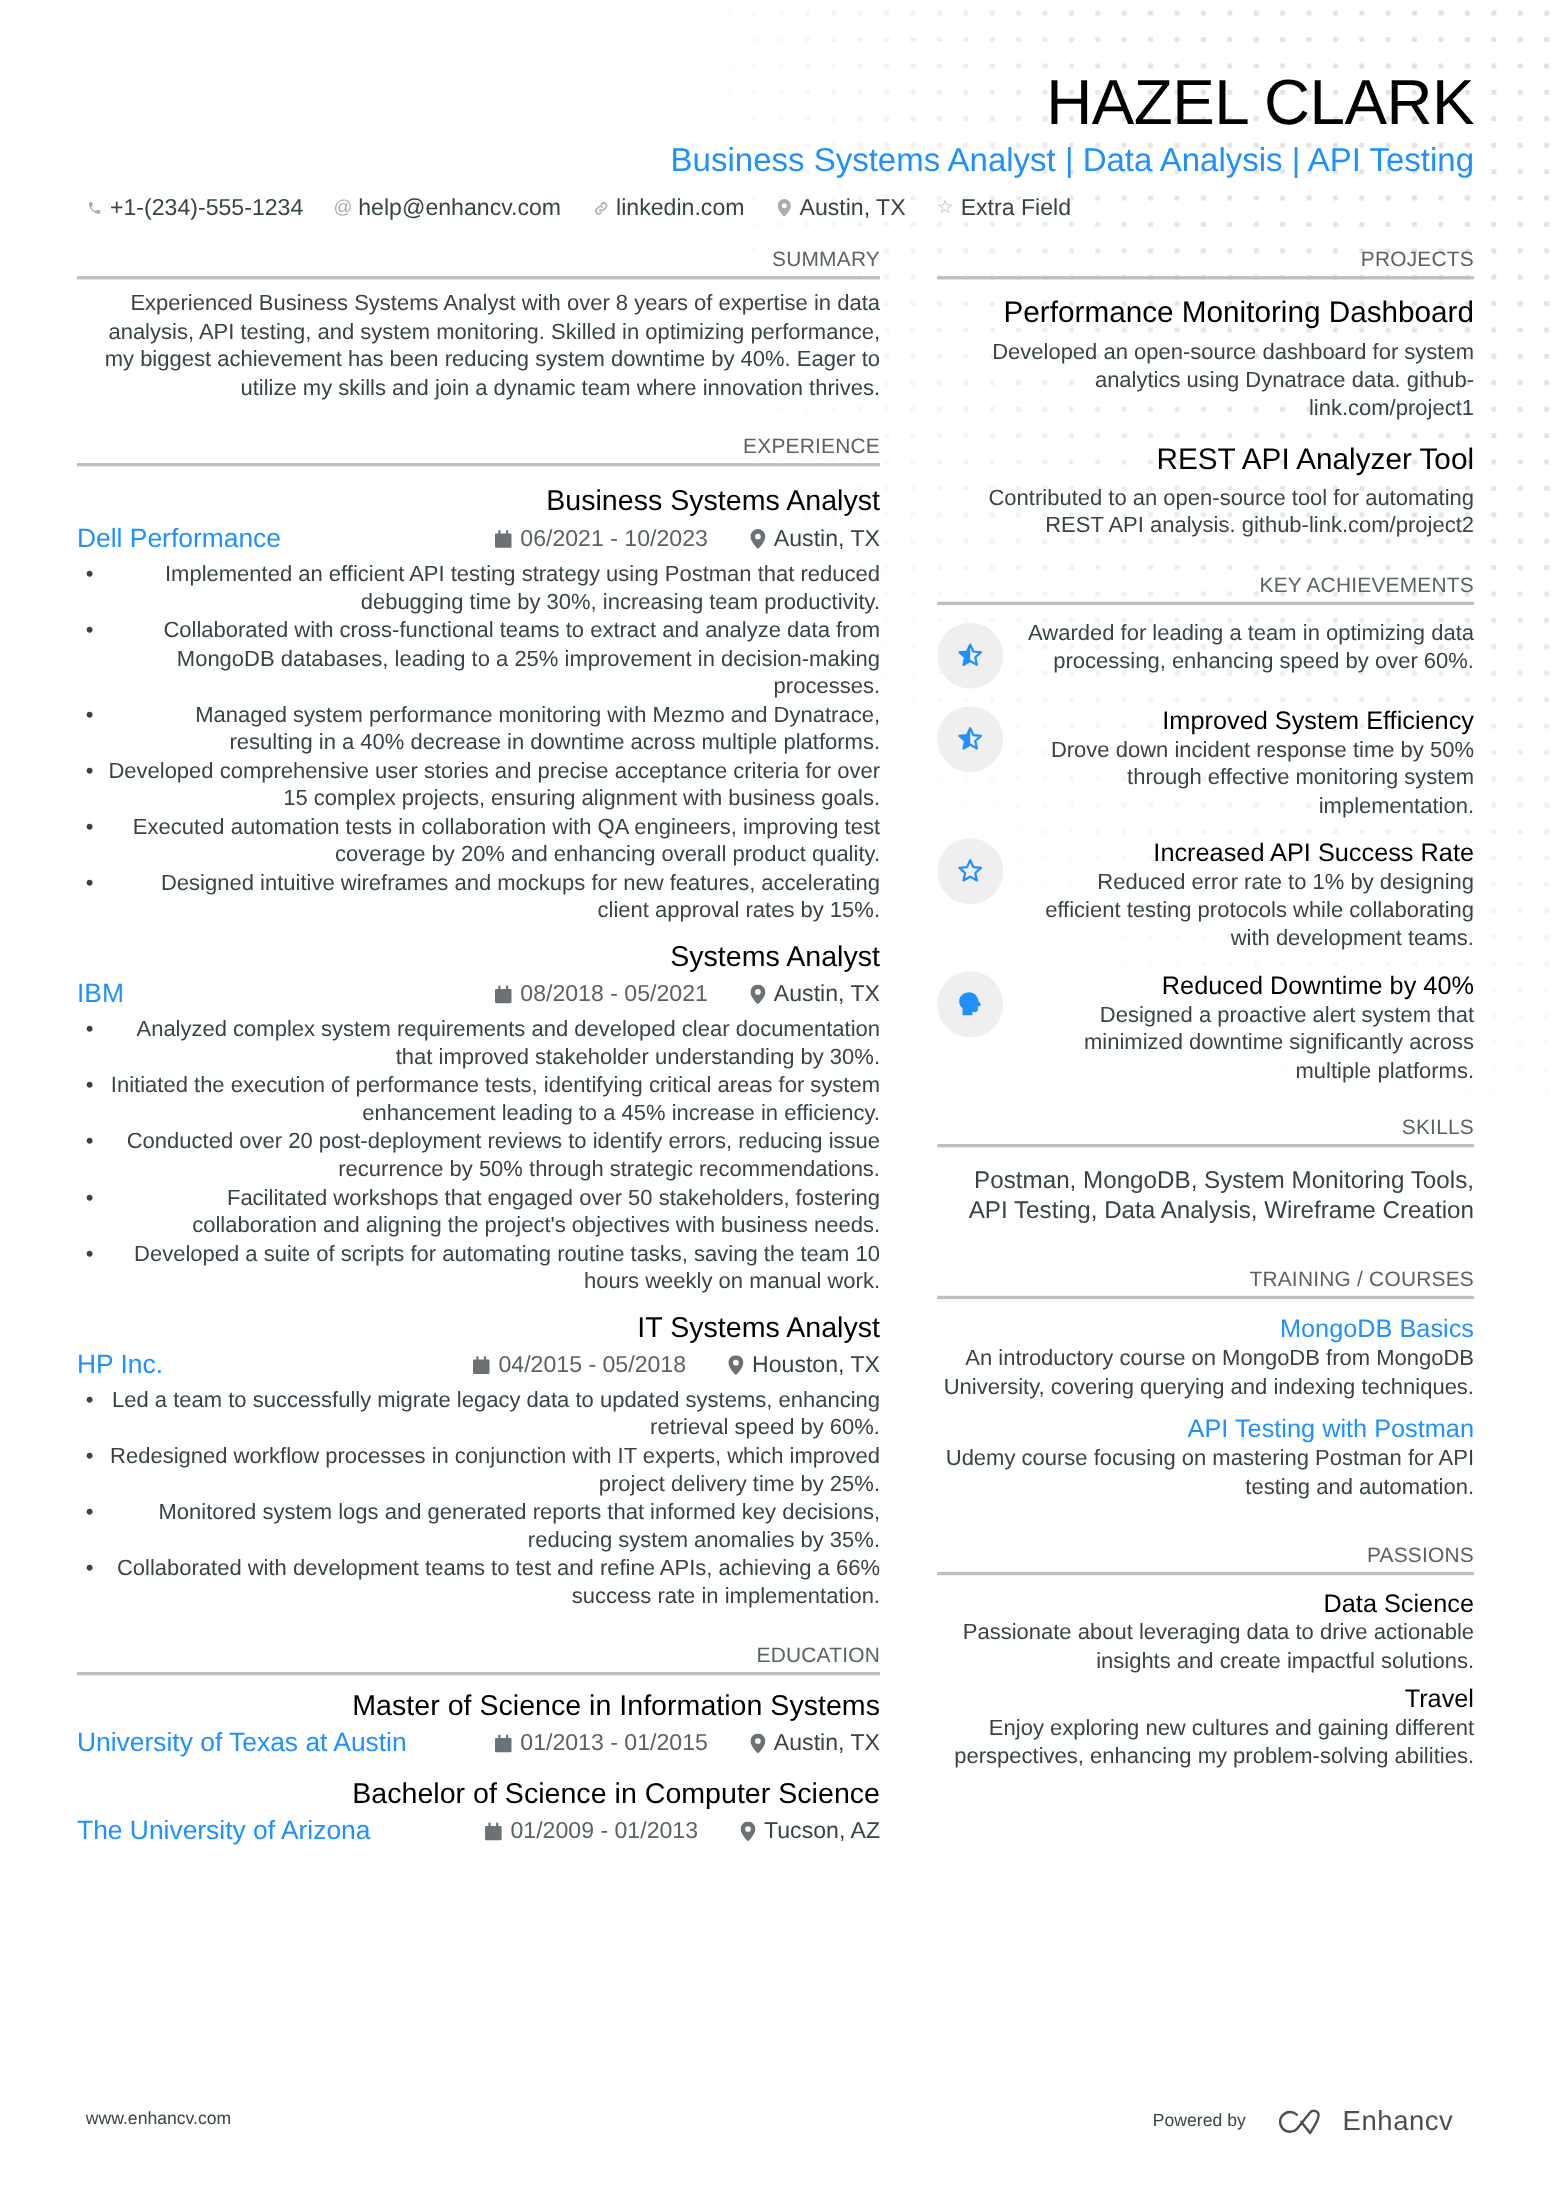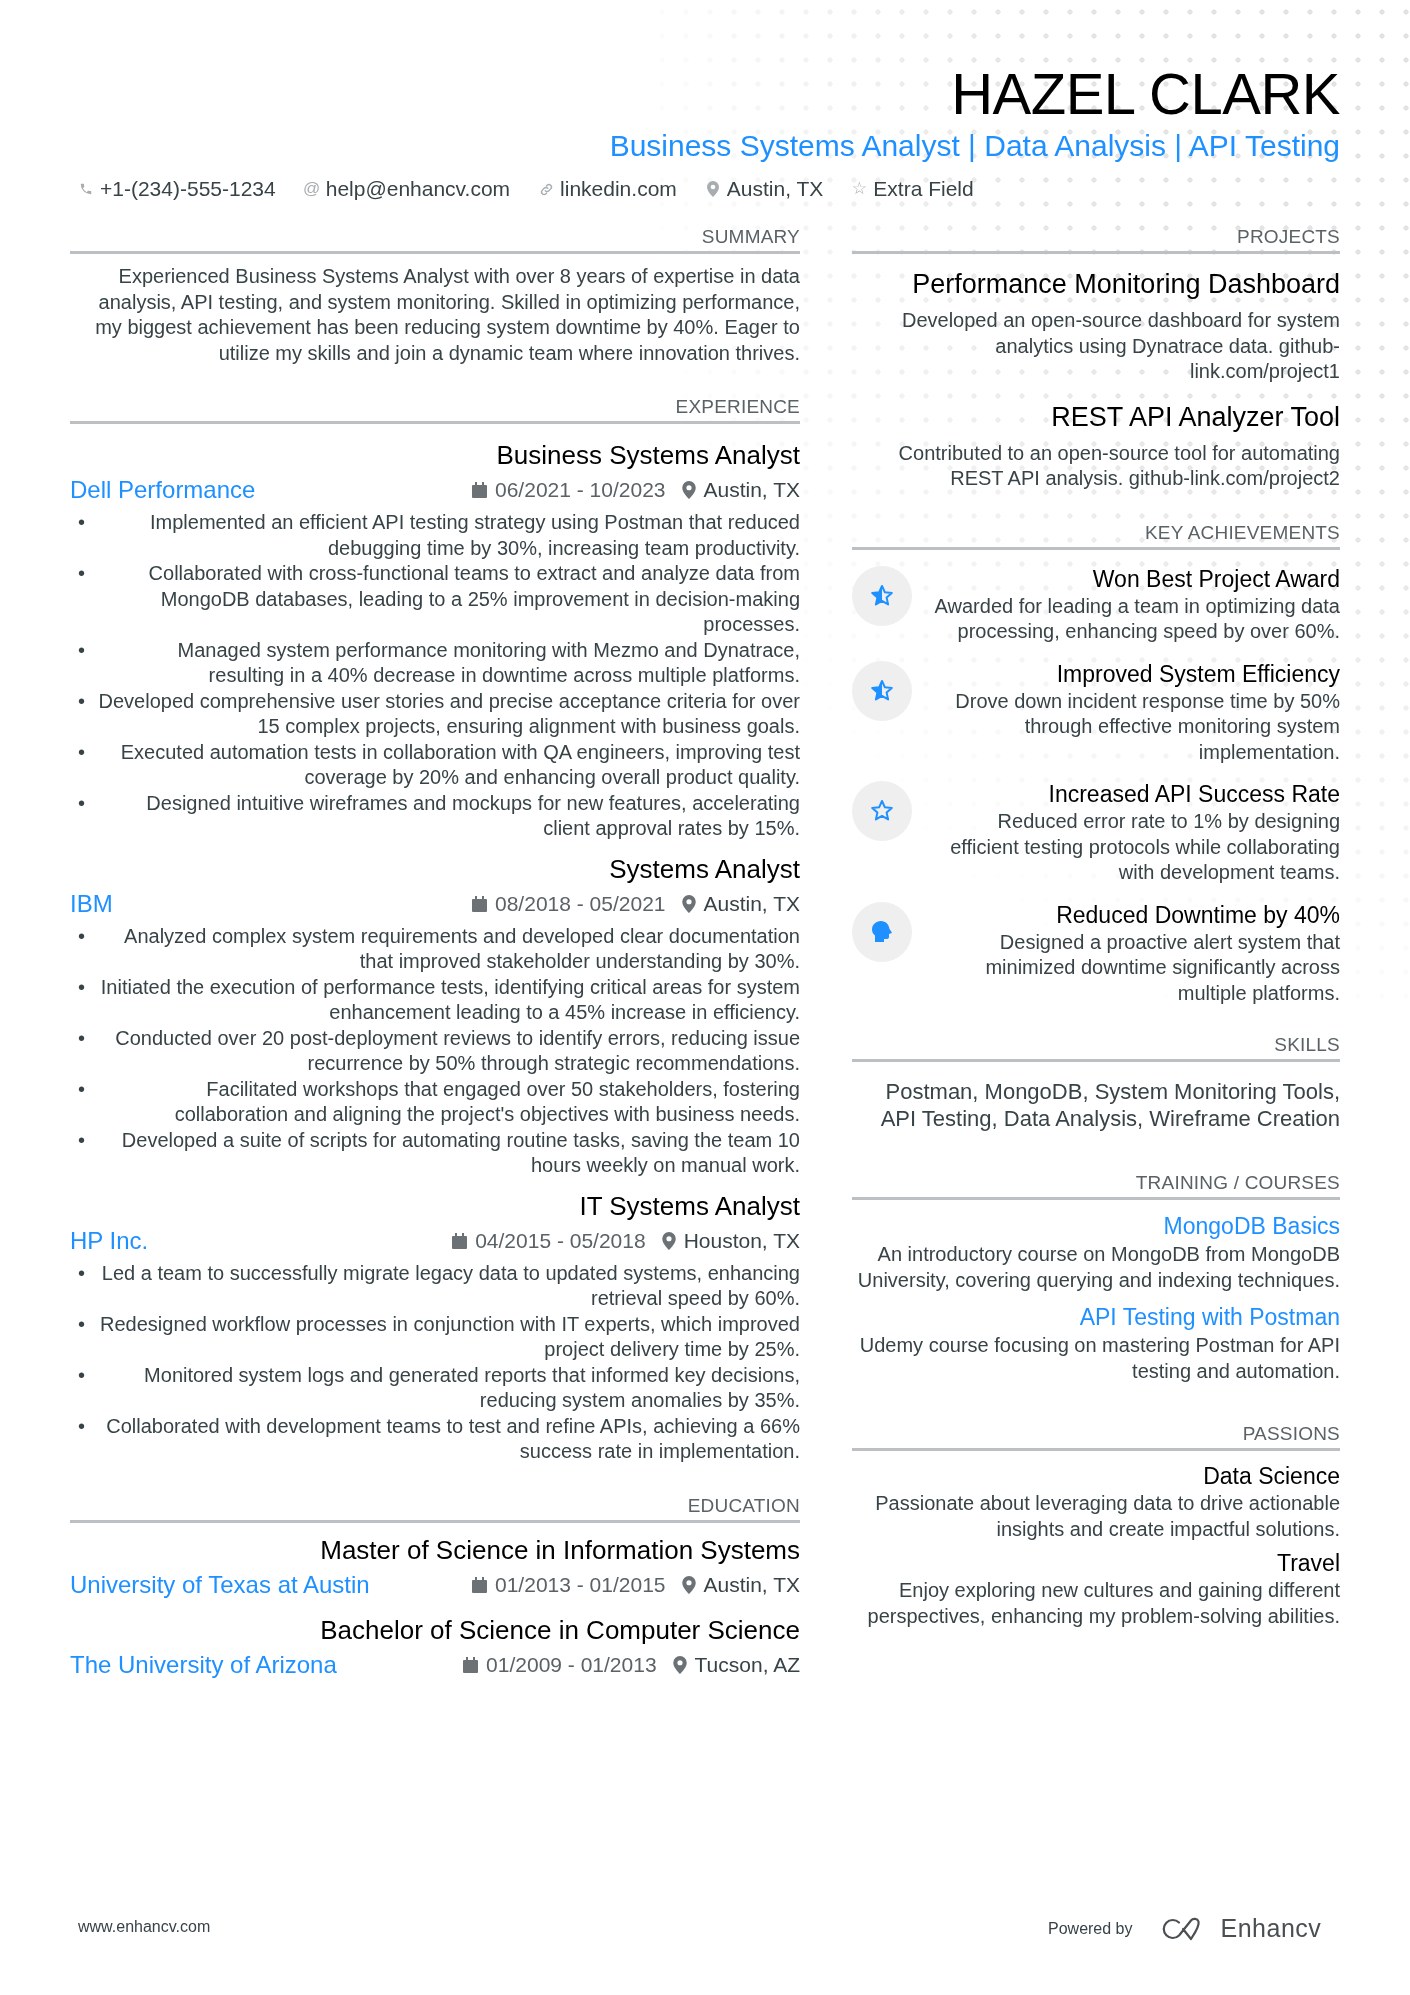--- a/index.html
+++ b/index.html
@@ -25,21 +25,21 @@
   .col-right { position: absolute; left: 852px; top: 226px; width: 488px; }
 
   .sec-title { font-size: 19px; line-height: 22px; color: #5a6266; text-transform: uppercase; letter-spacing: 0.2px; padding-bottom: 3px; border-bottom: 3px solid #bcc0c2; margin-bottom: 10px; }
   .section { margin-bottom: 24px; }
   .body-text { font-size: 20px; line-height: 25.5px; color: #384347; }
 
   .job { margin-bottom: 10px; }
   .job-title { font-size: 26px; line-height: 34px; color: #000; }
   .job-meta { display: flex; justify-content: space-between; align-items: center; margin-top: 2px; }
   .company { font-size: 24px; line-height: 32px; color: #1e90ff; }
-  .meta-right { display: flex; gap: 16px; font-size: 21px; color: #384347; align-items: center; }
+  .meta-right { display: flex; gap: 38px; font-size: 21px; color: #384347; align-items: center; }
   .meta-item { display: flex; align-items: center; gap: 8px; }
   .meta-item .date { color: #5a6266; }
   .cal-icon { width: 15px; height: 16px; position: relative; display: inline-block; }
   .cal-icon::before { content: ""; position: absolute; left: 0; top: 3px; width: 15px; height: 13px; background: #6b7174; border-radius: 1px; }
   .cal-icon::after { content: ""; position: absolute; left: 3px; top: 0; width: 2px; height: 5px; background: #6b7174; box-shadow: 7px 0 0 #6b7174; }
   .pin-icon { width: 14px; height: 18px; display: inline-block; }
   ul.bullets { list-style: none; margin-top: 4px; }
   ul.bullets li { position: relative; padding-left: 28px; font-size: 20px; line-height: 25.5px; color: #384347; }
   ul.bullets li::before { content: "•"; position: absolute; left: 8px; top: 0; color: #384347; }
 
@@ -260,21 +260,20 @@
       <div class="sec-title">KEY ACHIEVEMENTS</div>
 
       <div class="ach" style="margin-top:14px;">
         <div class="ach-icon">
           <svg width="24" height="24" viewBox="0 0 24 24">
               <path d="M12 2l2.9 6.3 6.9.7-5.2 4.6 1.5 6.8L12 16.9 5.9 20.4l1.5-6.8L2.2 9l6.9-.7z" fill="none" stroke="#1e90ff" stroke-width="2" stroke-linejoin="round"></path>
               <path d="M12 2v14.9L5.9 20.4l1.5-6.8L2.2 9l6.9-.7z" fill="#1e90ff"></path>
             </svg>
         </div>
         <div>
-          <div class="ach-title">Won Best Project Award</div>
           <div class="ach-desc">Awarded for leading a team in optimizing data processing, enhancing speed by over 60%.</div>
         </div>
       </div>
 
       <div class="ach">
         <div class="ach-icon">
           <svg width="24" height="24" viewBox="0 0 24 24">
               <path d="M12 2l2.9 6.3 6.9.7-5.2 4.6 1.5 6.8L12 16.9 5.9 20.4l1.5-6.8L2.2 9l6.9-.7z" fill="none" stroke="#1e90ff" stroke-width="2" stroke-linejoin="round"></path>
               <path d="M12 2v14.9L5.9 20.4l1.5-6.8L2.2 9l6.9-.7z" fill="#1e90ff"></path>
             </svg>

